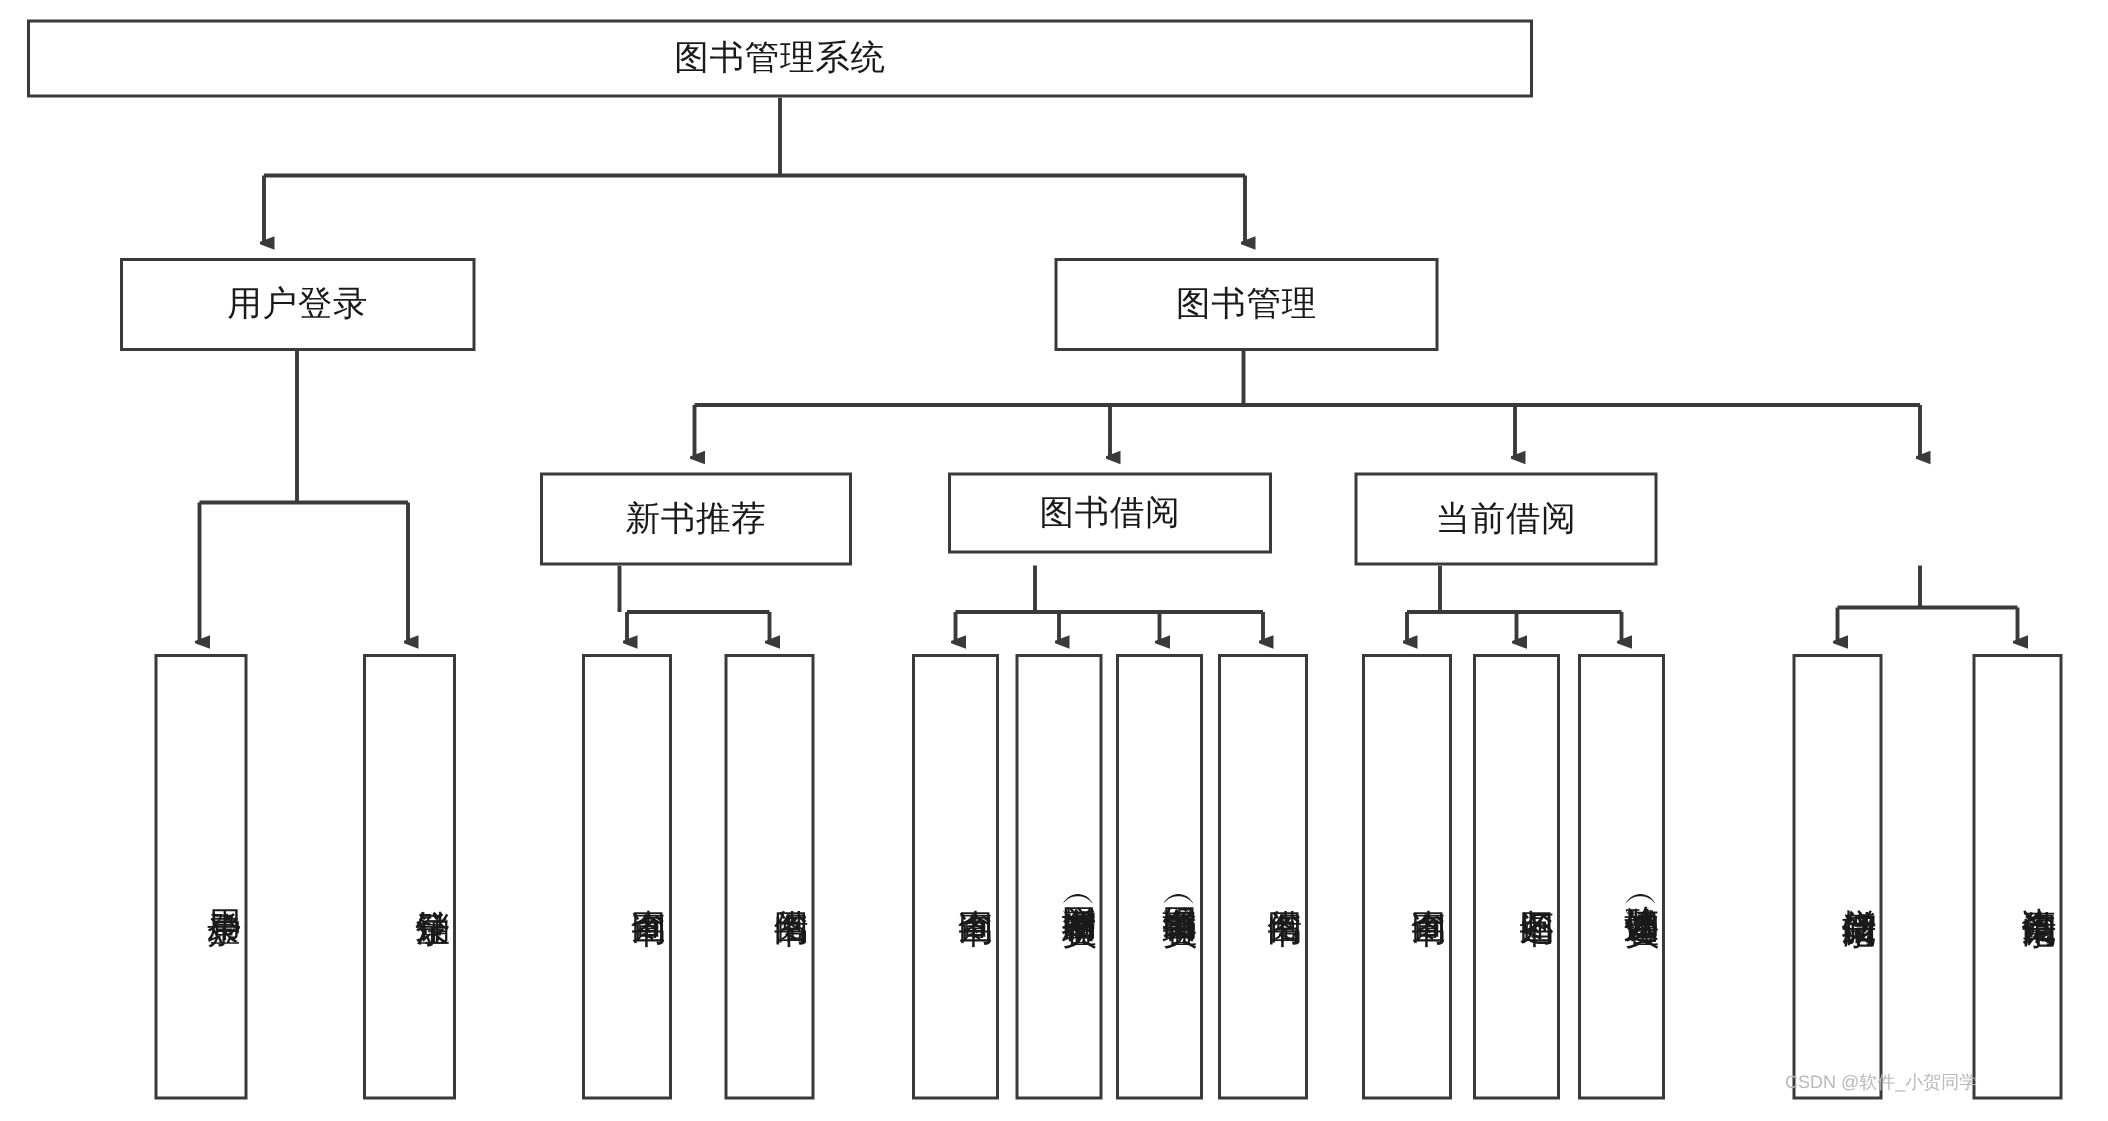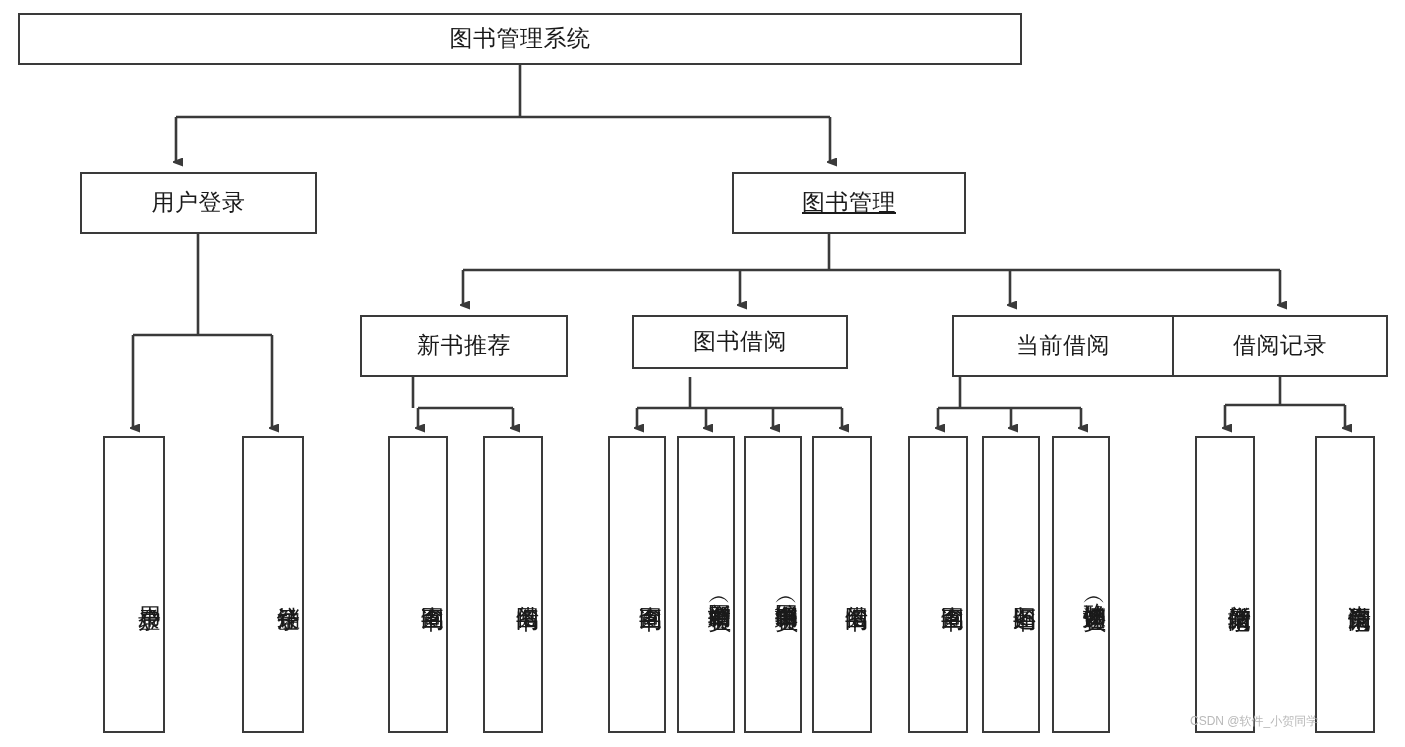--- a/index.html
+++ b/index.html
@@ -124,39 +124,36 @@
   </svg>
 
   <div class="node horiz" style="left:18px; top:13px; width:1004px; height:52px;">
     <span>图书管理系统</span>
   </div>
 
   <div class="node horiz" style="left:80px; top:172px; width:237px; height:62px;">
     <span>用户登录</span>
   </div>
 
-  <div class="node horiz" style="left:732px; top:172px; width:234px; height:62px;text-decoration:underline;">
+  <div class="node horiz" style="left:703px; top:172px; width:256px; height:62px;">
     <span>图书管理</span>
   </div>
 
   <div class="node horiz" style="left:360px; top:315px; width:208px; height:62px;">
     <span>新书推荐</span>
   </div>
 
   <div class="node horiz" style="left:632px; top:315px; width:216px; height:54px;">
     <span>图书借阅</span>
   </div>
 
-  <div class="node horiz" style="left:952px; top:315px; width:222px; height:62px;">
+  <div class="node horiz" style="left:903px; top:315px; width:202px; height:62px;">
     <span>当前借阅</span>
   </div>
 
-  <div class="node horiz" style="left:1172px; top:315px; width:216px; height:62px;">
-    <span>借阅记录</span>
-  </div>
 
   <div class="node vert" style="left:103px; top:436px; width:62px; height:297px;">
     <span class="vlabel">用户登录</span>
   </div>
 
   <div class="node vert" style="left:242px; top:436px; width:62px; height:297px;">
     <span class="vlabel">注销登录</span>
   </div>
 
   <div class="node vert" style="left:388px; top:436px; width:60px; height:297px;">

